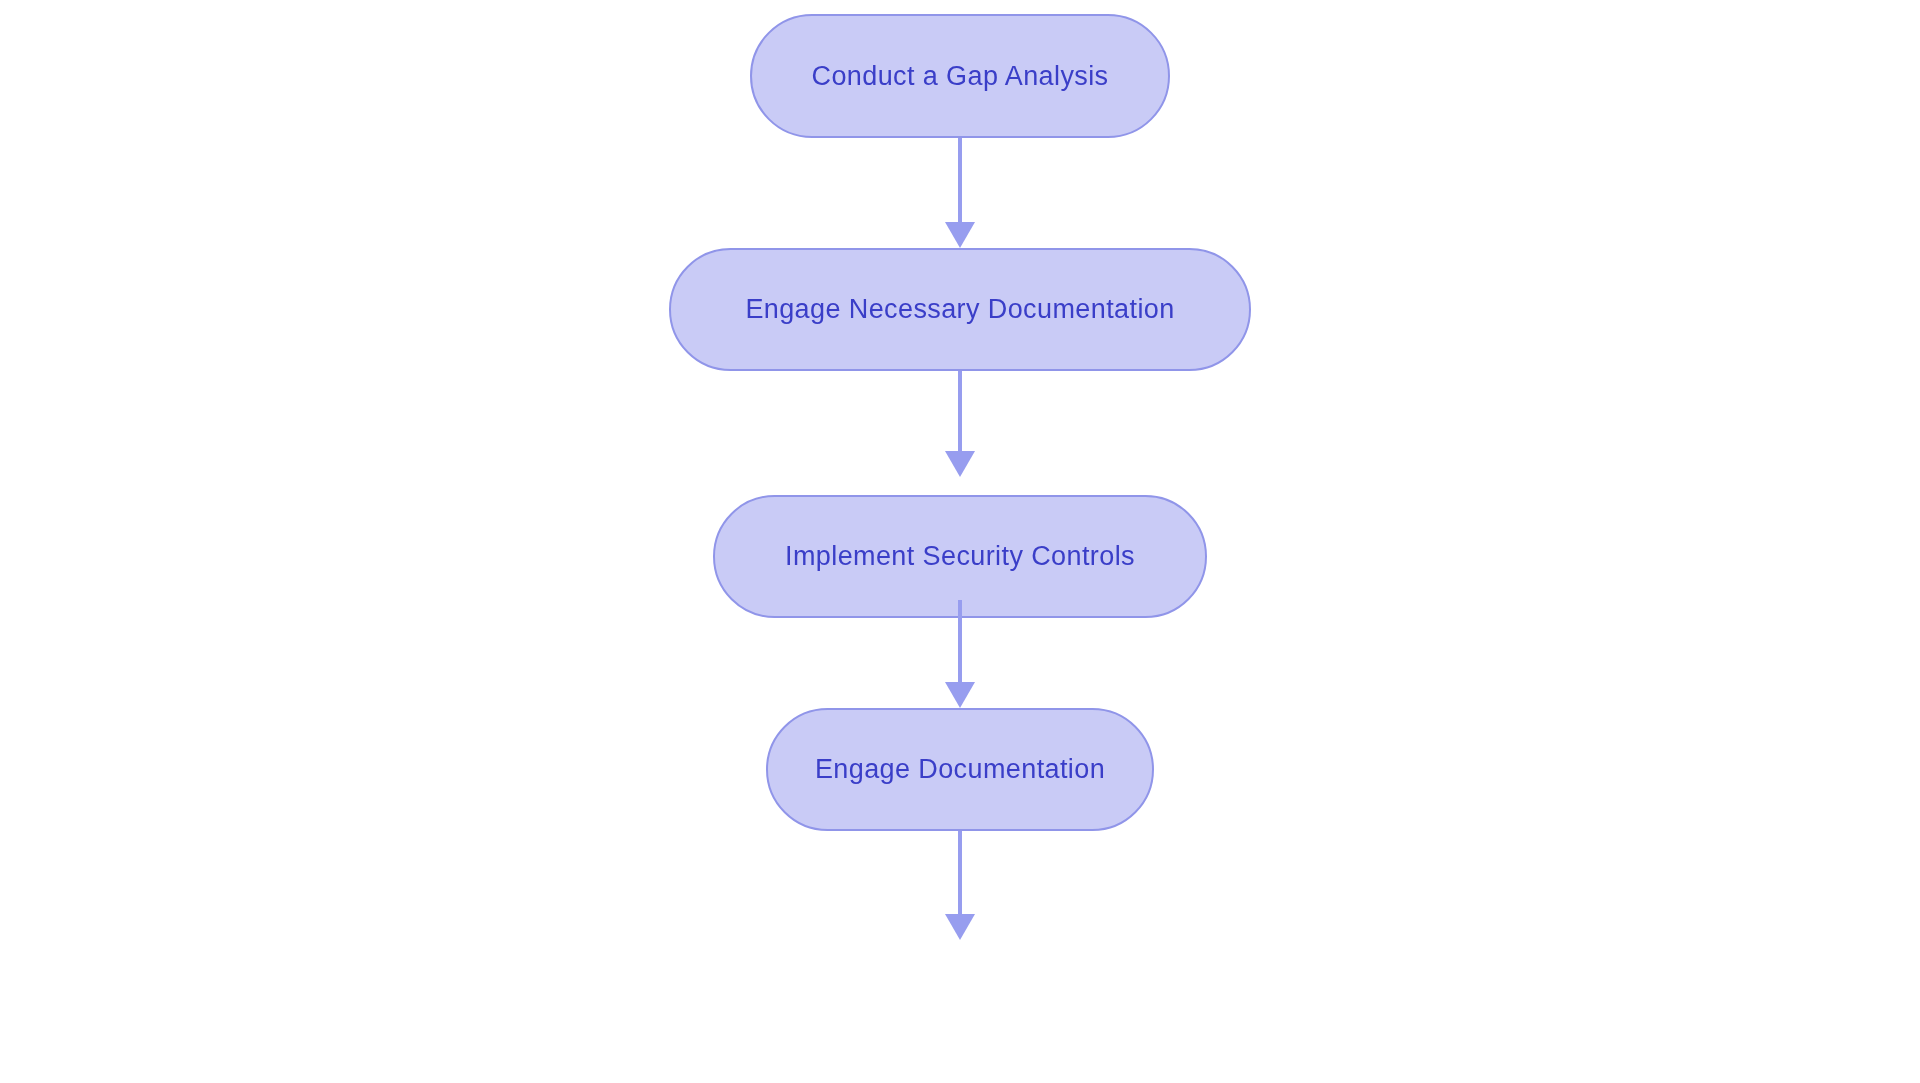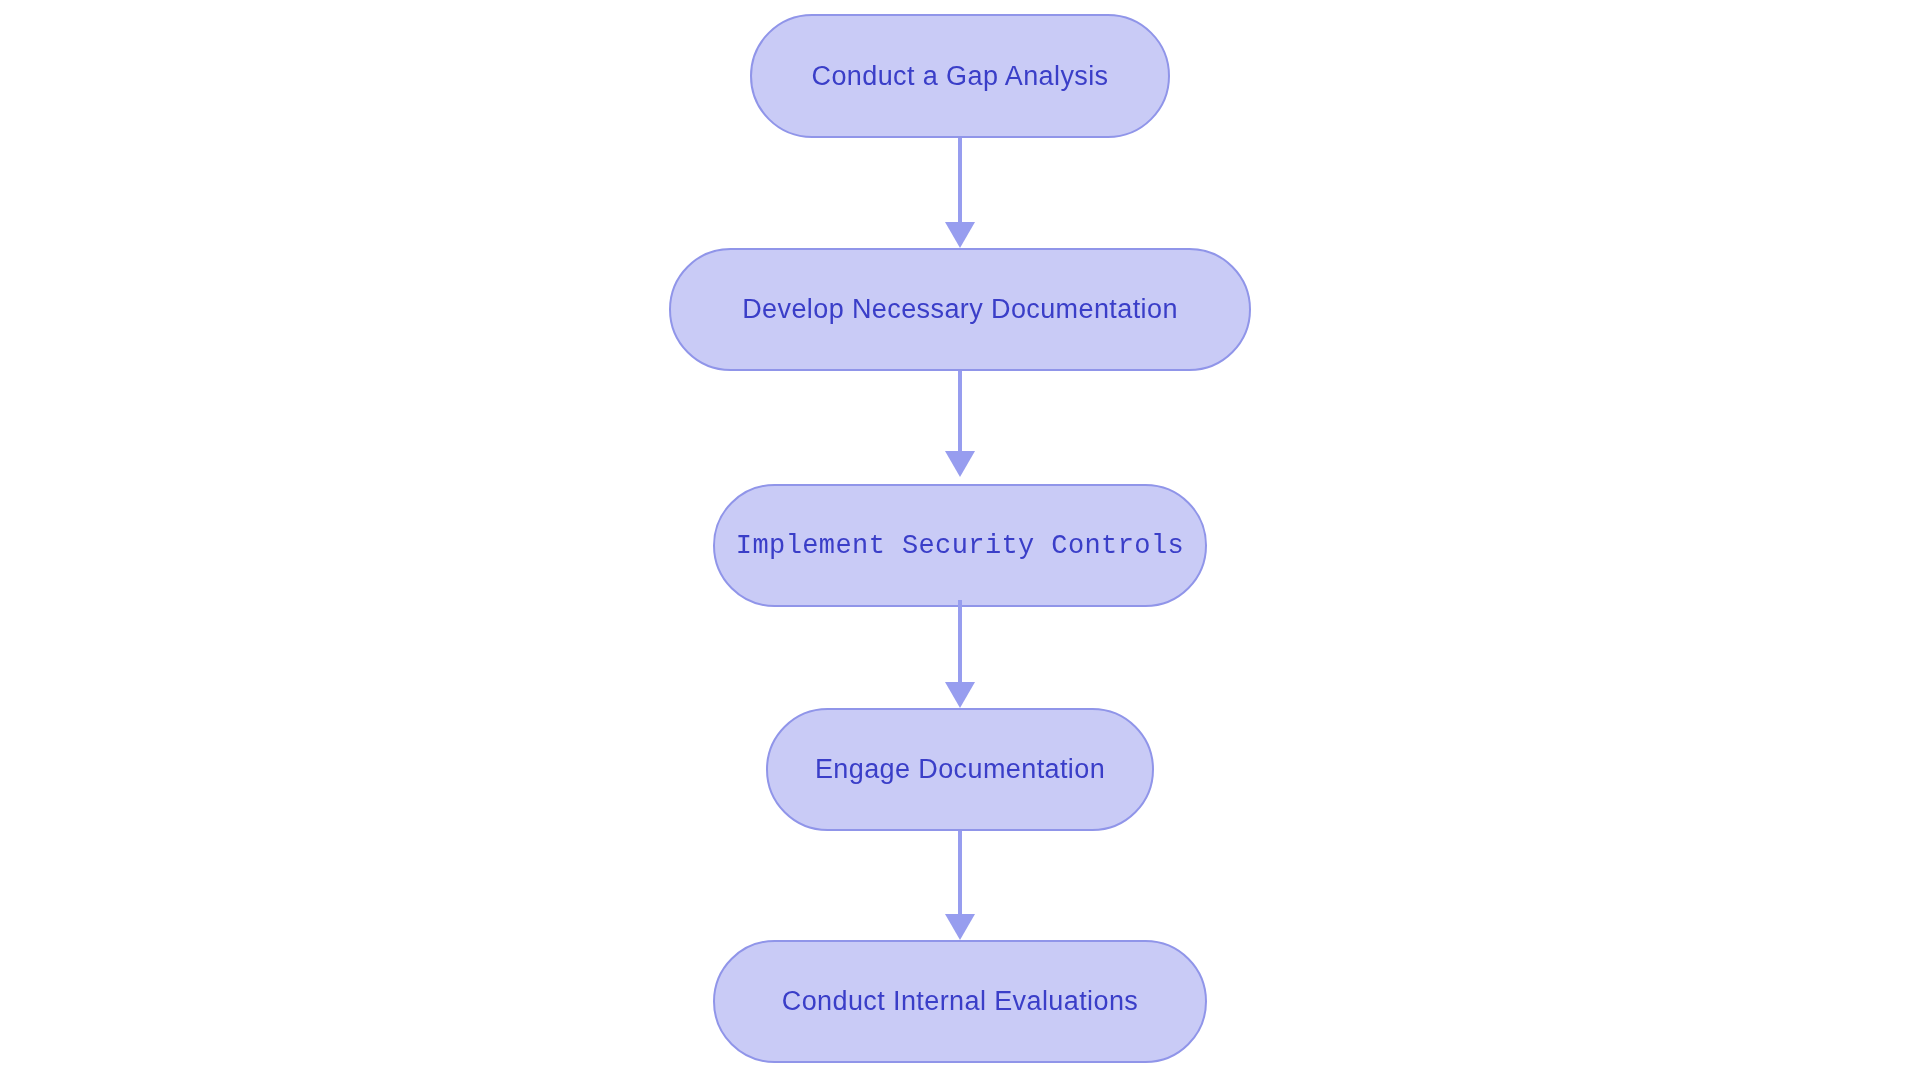--- a/index.html
+++ b/index.html
@@ -30,21 +30,21 @@
     align-items: center;
     justify-content: center;
     text-align: center;
     color: var(--node-text);
     font-size: 27px;
     letter-spacing: 0.4px;
     white-space: nowrap;
   }
   .n1 { left: 750px; top: 14px;  width: 420px; height: 124px; }
   .n2 { left: 669px; top: 248px; width: 582px; height: 123px; }
-  .n3 { left: 713px; top: 484px; width: 494px; height: 123px; font-family: Liberation Mono, monospace; }
+  .n3 { left: 713px; top: 495px; width: 494px; height: 123px; }
   .n4 { left: 766px; top: 708px; width: 388px; height: 123px; }
   .n5 { left: 713px; top: 940px; width: 494px; height: 123px; }
 
   .arrow {
     position: absolute;
     left: 945px;
     width: 30px;
     display: flex;
     flex-direction: column;
     align-items: center;
@@ -74,21 +74,21 @@
   <div class="node n1">
     <span>Conduct a Gap Analysis</span>
   </div>
 
   <div class="arrow a1">
     <div class="line"></div>
     <div class="head"></div>
   </div>
 
   <div class="node n2">
-    <span>Develop Necessary Documentation</span>
+    <span>Engage Necessary Documentation</span>
   </div>
 
   <div class="arrow a2">
     <div class="line"></div>
     <div class="head"></div>
   </div>
 
   <div class="node n3">
     <span>Implement Security Controls</span>
   </div>
@@ -100,17 +100,14 @@
 
   <div class="node n4">
     <span>Engage Documentation</span>
   </div>
 
   <div class="arrow a4">
     <div class="line"></div>
     <div class="head"></div>
   </div>
 
-  <div class="node n5">
-    <span>Conduct Internal Evaluations</span>
-  </div>
 
 </div>
 
 </body></html>

